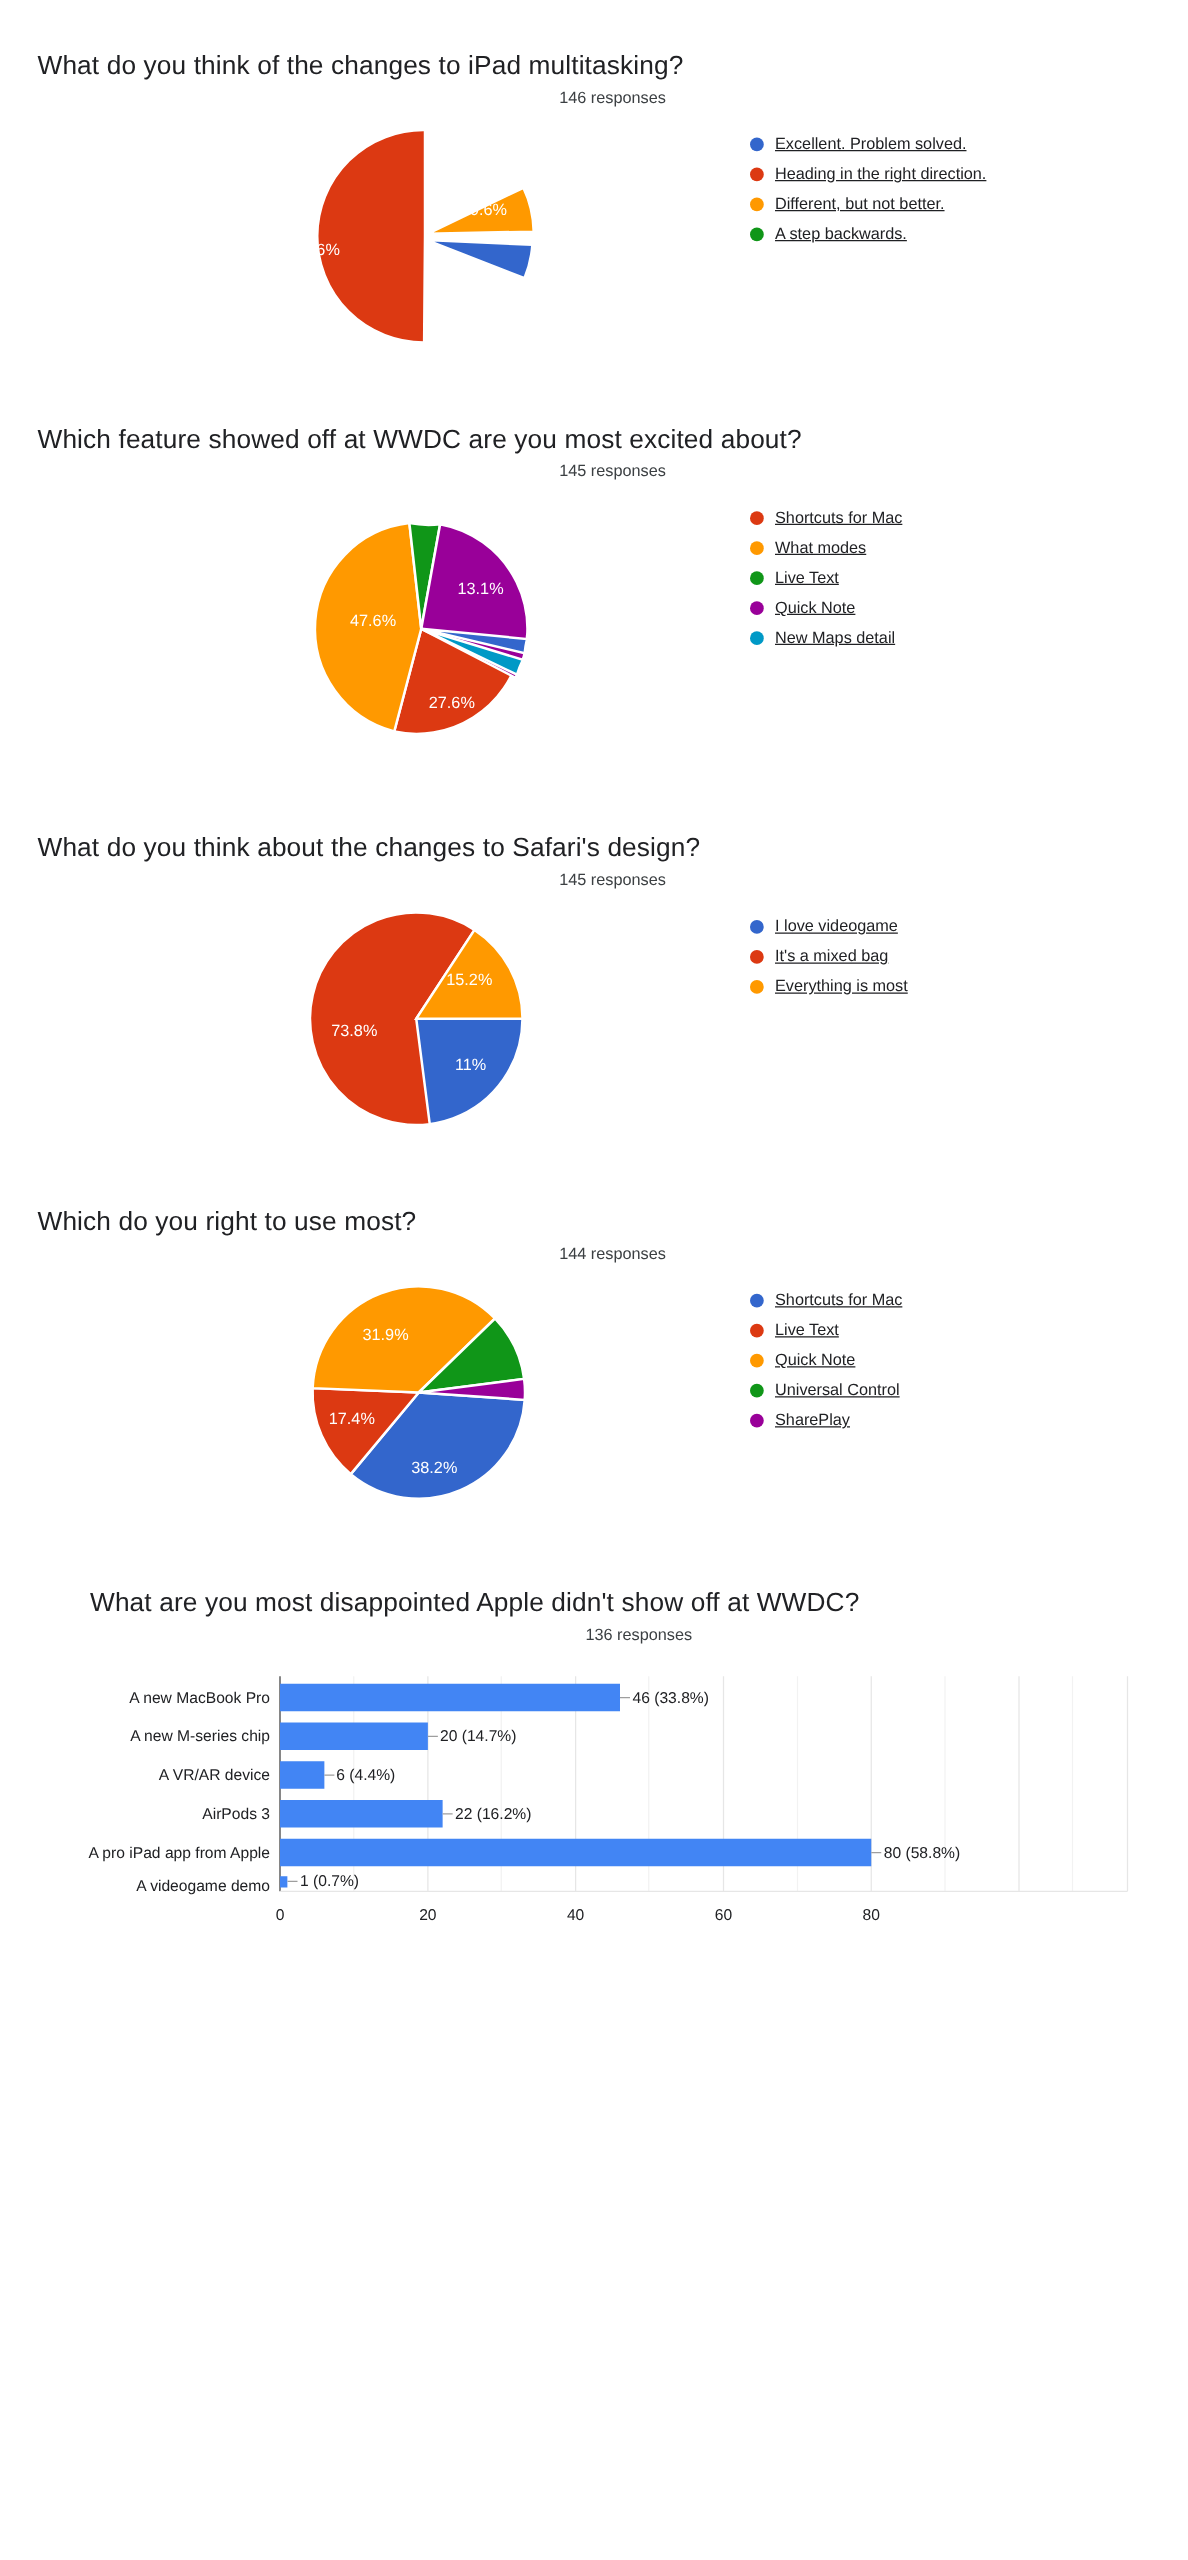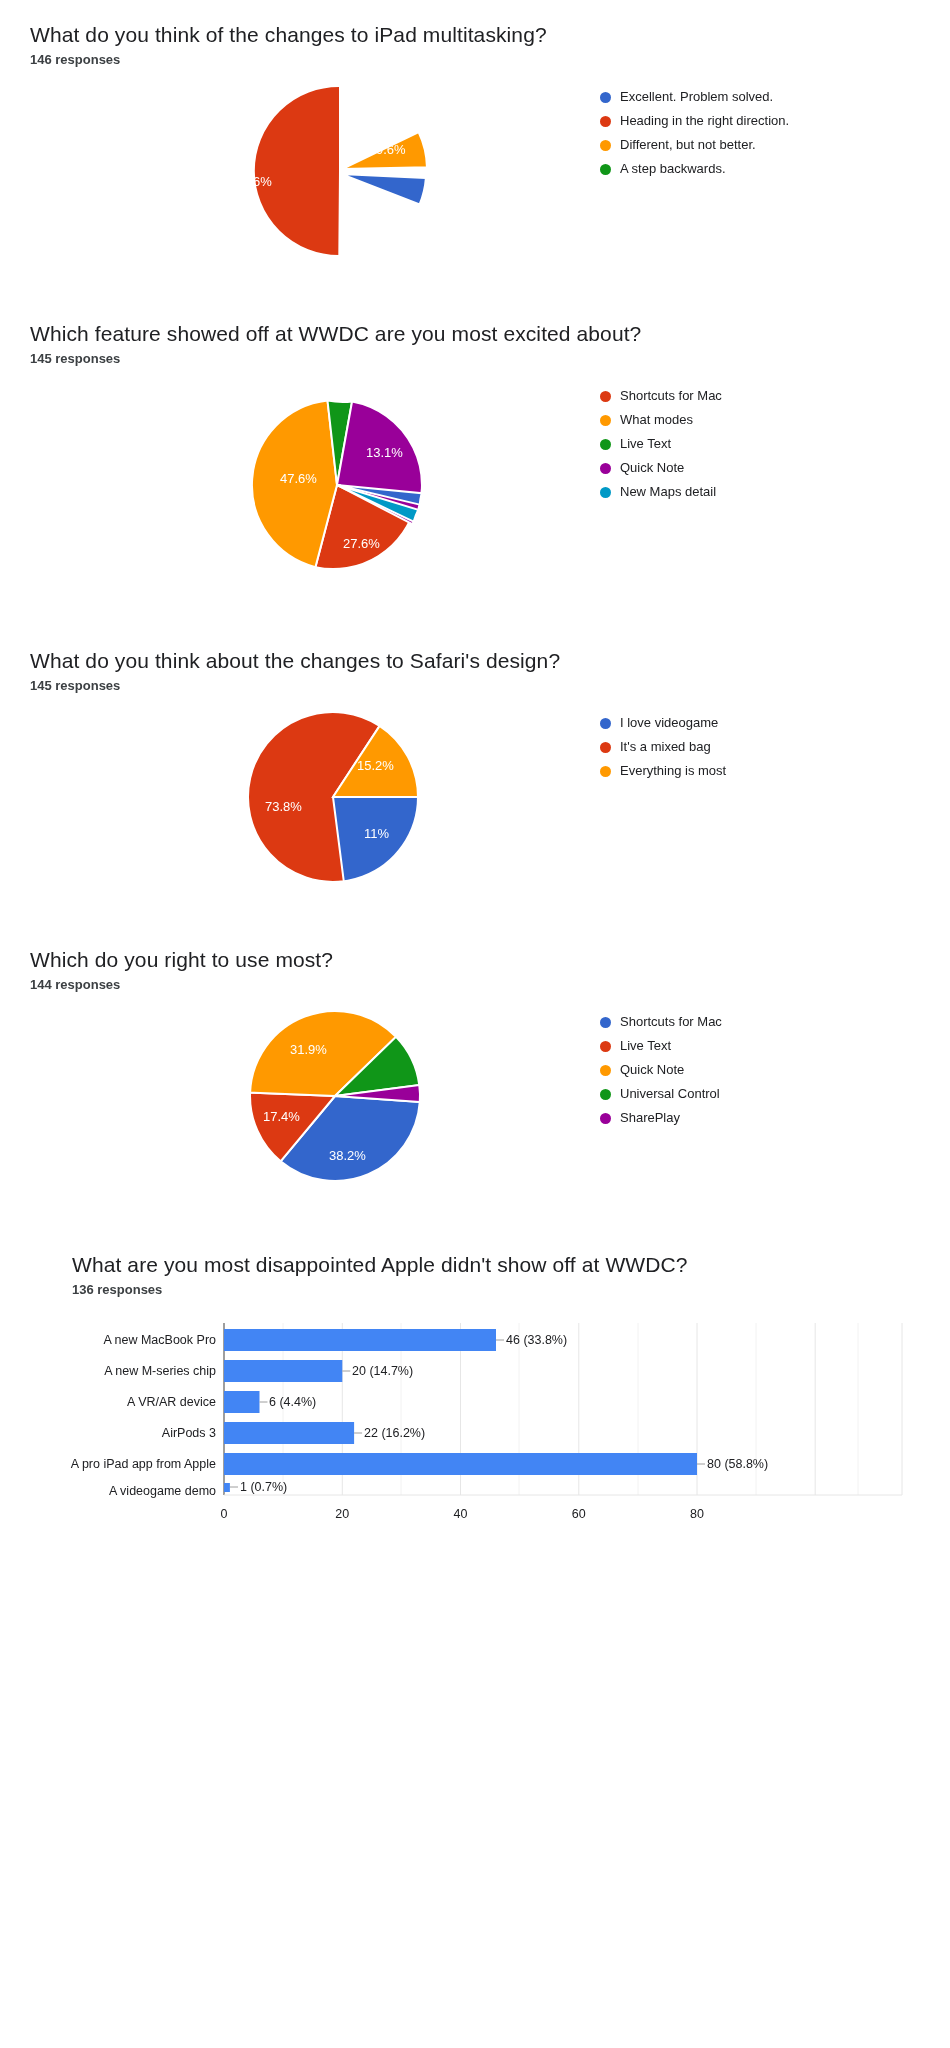--- a/index.html
+++ b/index.html
@@ -15,37 +15,39 @@
   .q-title{
     font-size:21px;
     font-weight:400;
     color:#202124;
     letter-spacing:.1px;
     line-height:26px;
     margin:0 0 4px 30px;
   }
   .q-responses{
     font-size:13px;
-    font-weight:700;
+    font-weight:400;
     color:#3c4043;
     margin:0 0 0 30px;
+    text-align:center;
   }
   .chart-row{
     display:flex;
     align-items:flex-start;
   }
   .pie-wrap{
     width:600px;
     display:flex;
     justify-content:center;
     align-items:flex-start;
   }
   .legend{
     flex:1;
     padding-top:8px;
+    text-decoration:underline;
   }
   .legend-item{
     display:flex;
     align-items:flex-start;
     margin-bottom:8px;
   }
   .legend-dot{
     width:11px;height:11px;border-radius:50%;
     flex:0 0 11px;
     margin-top:3px;
@@ -60,21 +62,21 @@
   
   .bar-chart{position:relative;}
   .bar-svg{display:block;}
   text{font-family:"Liberation Sans", sans-serif;}
 </style>
 </head>
 <body>
 
 <div class="page">
 
-  <div class="section" style="padding-top:22px;">
+  <div class="section" style="padding-top:40px;">
     <div class="q-title">What do you think of the changes to iPad multitasking?</div>
     <div class="q-responses">146 responses</div>
     <div class="chart-row" style="margin-top:14px;">
       <div class="pie-wrap">
         <svg width="260" height="180" viewBox="0 0 260 180">
 
           <path d="M170 90 L170 5 A85 85 0 1 0 169.3 174.99 Z" fill="#dc3912" stroke="#ffffff" stroke-width="2"></path>
 
           <path d="M172 88 L248.7 51.2 A85 85 0 0 1 256.96 86.3 Z" fill="#ff9900" stroke="#ffffff" stroke-width="2"></path>
 

